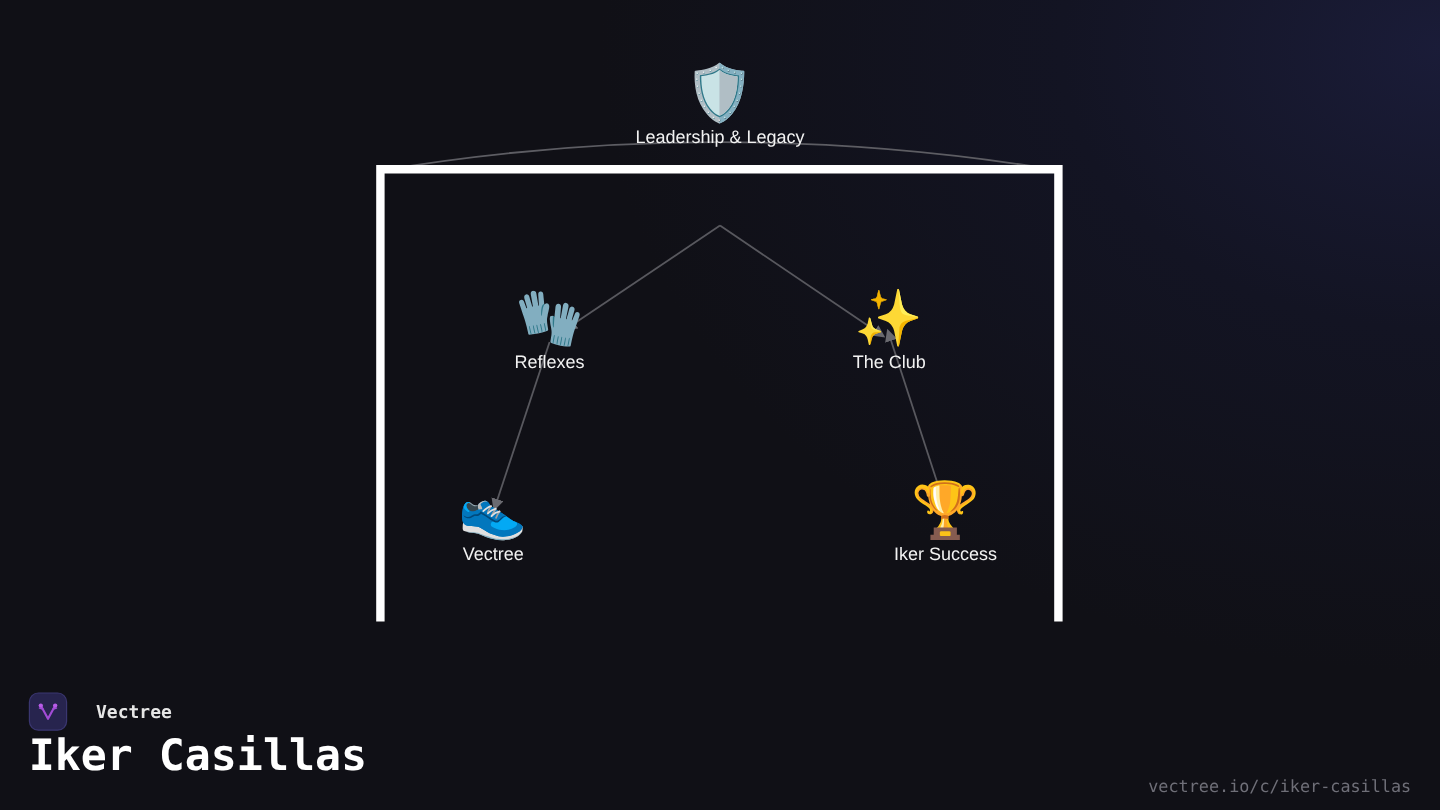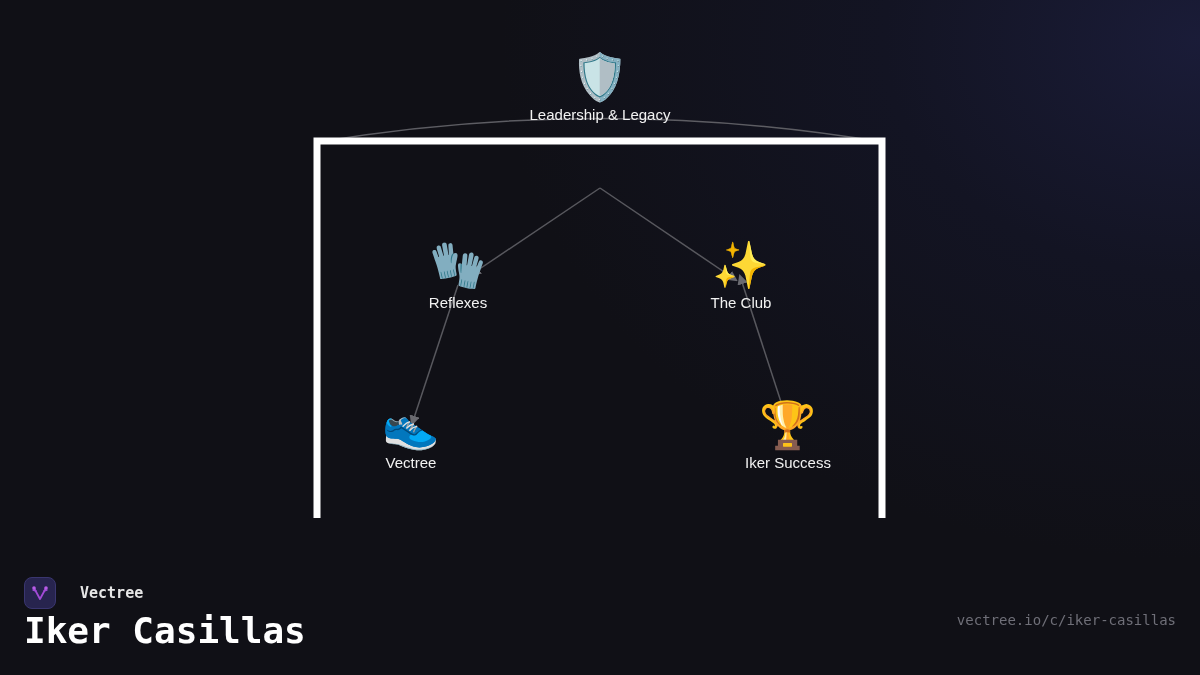--- a/index.html
+++ b/index.html
@@ -33,21 +33,21 @@
     }
     .brand-name {
       color: #e6e6e6; font-family: "DejaVu Sans Mono", monospace; font-weight: bold; font-size: 15px;
     }
     .title {
       position: absolute; left: 24px; top: 610px;
       color: #ffffff; font-family: "DejaVu Sans Mono", monospace; font-weight: bold; font-size: 36px;
       letter-spacing: 0px;
     }
     .url {
-      position: absolute; right: 24px; top: 612px;
+      position: absolute; right: 24px; top: 648px;
       color: #6f6f78; font-family: "DejaVu Sans Mono", monospace; font-size: 14px;
     }
   </style>
 </head>
 <body>
 
 <div class="bg-glow"></div>
 
 <svg class="diagram" width="1200" height="675" viewBox="0 0 1200 675">
   <defs>

